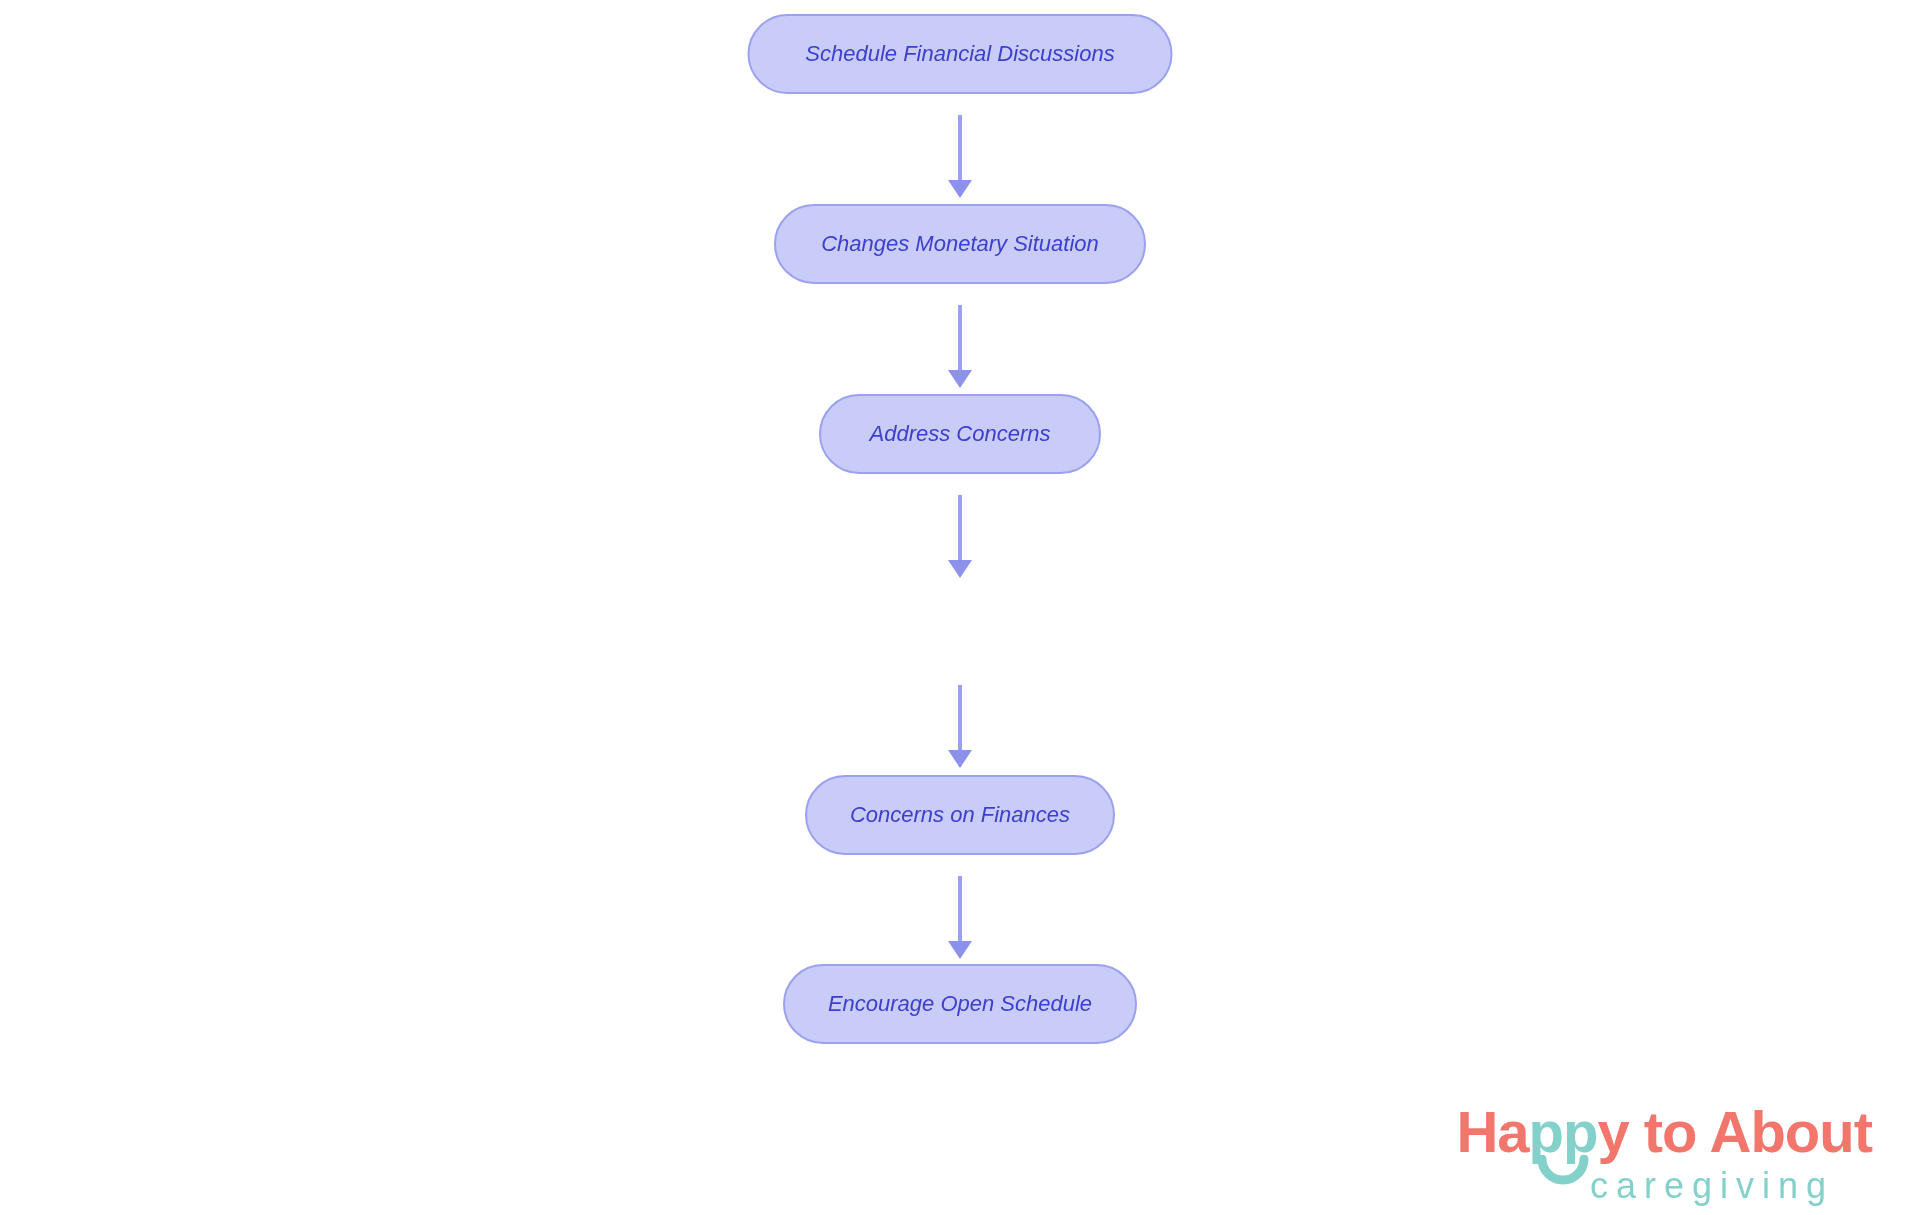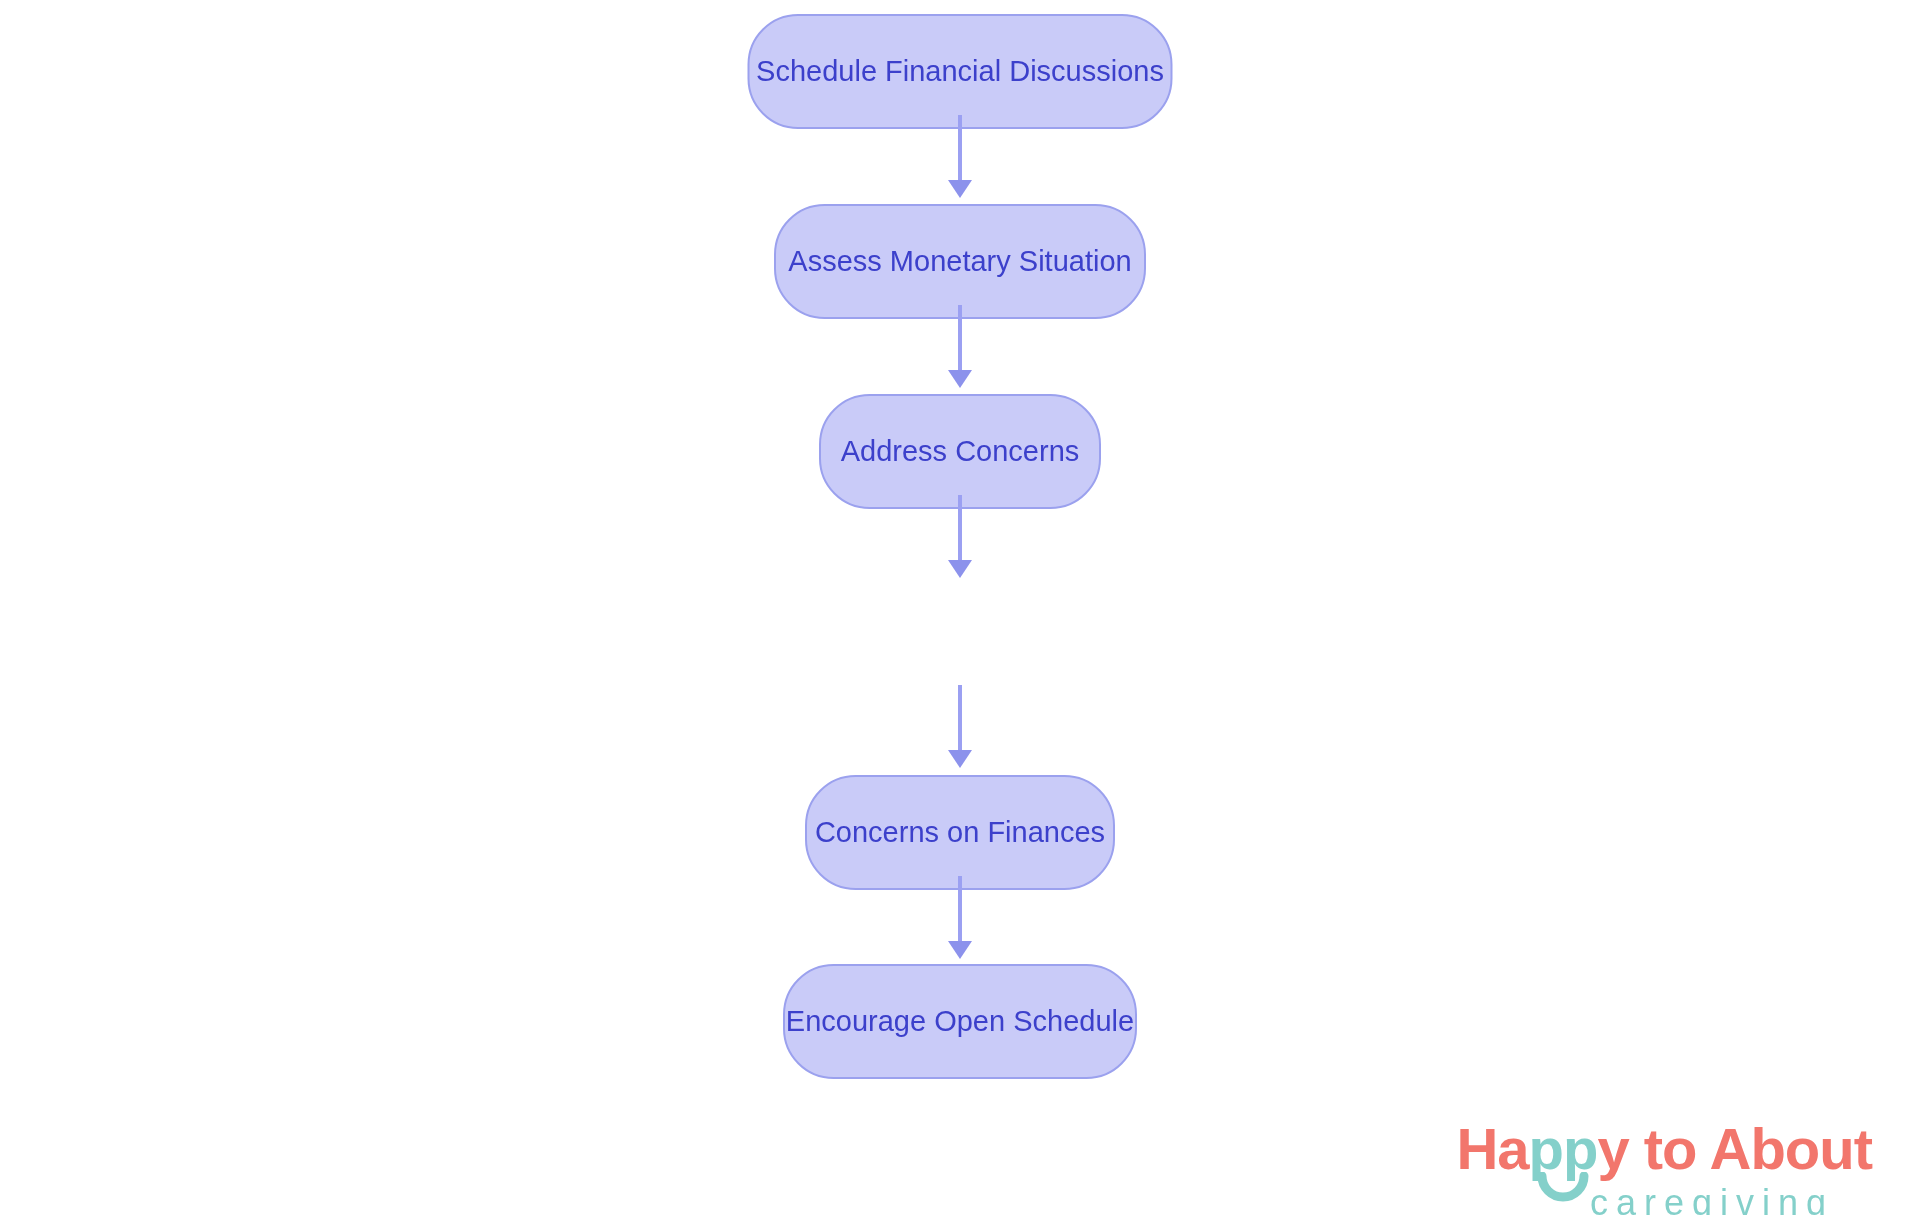--- a/index.html
+++ b/index.html
@@ -13,32 +13,33 @@
     width: 1920px;
     height: 1215px;
     background: var(--background, #ffffff);
     overflow: hidden;
   }
   
   .node {
     position: absolute;
     left: 50%;
     transform: translateX(-50%);
-    height: 115px;
+    height: 80px;
     border-radius: 50.5px;
     background: var(--node_fill, #c9cbf8);
     border: 2px solid var(--node_border, #9ba1ee);
     box-sizing: border-box;
     display: flex;
     align-items: center;
     justify-content: center;
     color: var(--node_text, #3c40cb);
-    font-size: 29px;
+    font-size: 22px;
     white-space: nowrap;
     text-align: center;
+    font-style: italic;
   }
   
   .arrow {
     position: absolute;
     left: 50%;
     transform: translateX(-50%);
     display: flex;
     flex-direction: column;
     align-items: center;
     height: 84px;
@@ -68,21 +69,20 @@
     font-weight: bold;
     letter-spacing: -1px;
     line-height: 1.05;
     color: var(--logo_coral, #f2766c);
     white-space: nowrap;
   }
   .logo-main .pp {
     position: relative;
     display: inline-block;
     color: var(--logo_teal, #84d0ca);
-    margin-top: 17px;
   }
   .smile {
     position: absolute;
     left: 50%;
     transform: translateX(-50%);
     bottom: -22px;
     color: var(--logo_teal, #84d0ca);
     line-height: 0;
   }
   .logo-tagline {
@@ -97,21 +97,21 @@
 </style>
 </head>
 <body>
 
 <div id="canvas">
 
   <div class="node" style="top:14px;  width:425px;">
     <span>Schedule Financial Discussions</span>
   </div>
   <div class="node" style="top:204px; width:372px;">
-    <span>Assess Monetary Situation</span>
+    <span>Changes Monetary Situation</span>
   </div>
   <div class="node" style="top:394px; width:282px;align-items:center;">
     <span>Address Concerns</span>
   </div>
   <div class="node" style="top:775px; width:310px;">
     <span>Concerns on Finances</span>
   </div>
   <div class="node" style="top:964px; width:354px;">
     <span>Encourage Open Schedule</span>
   </div>

